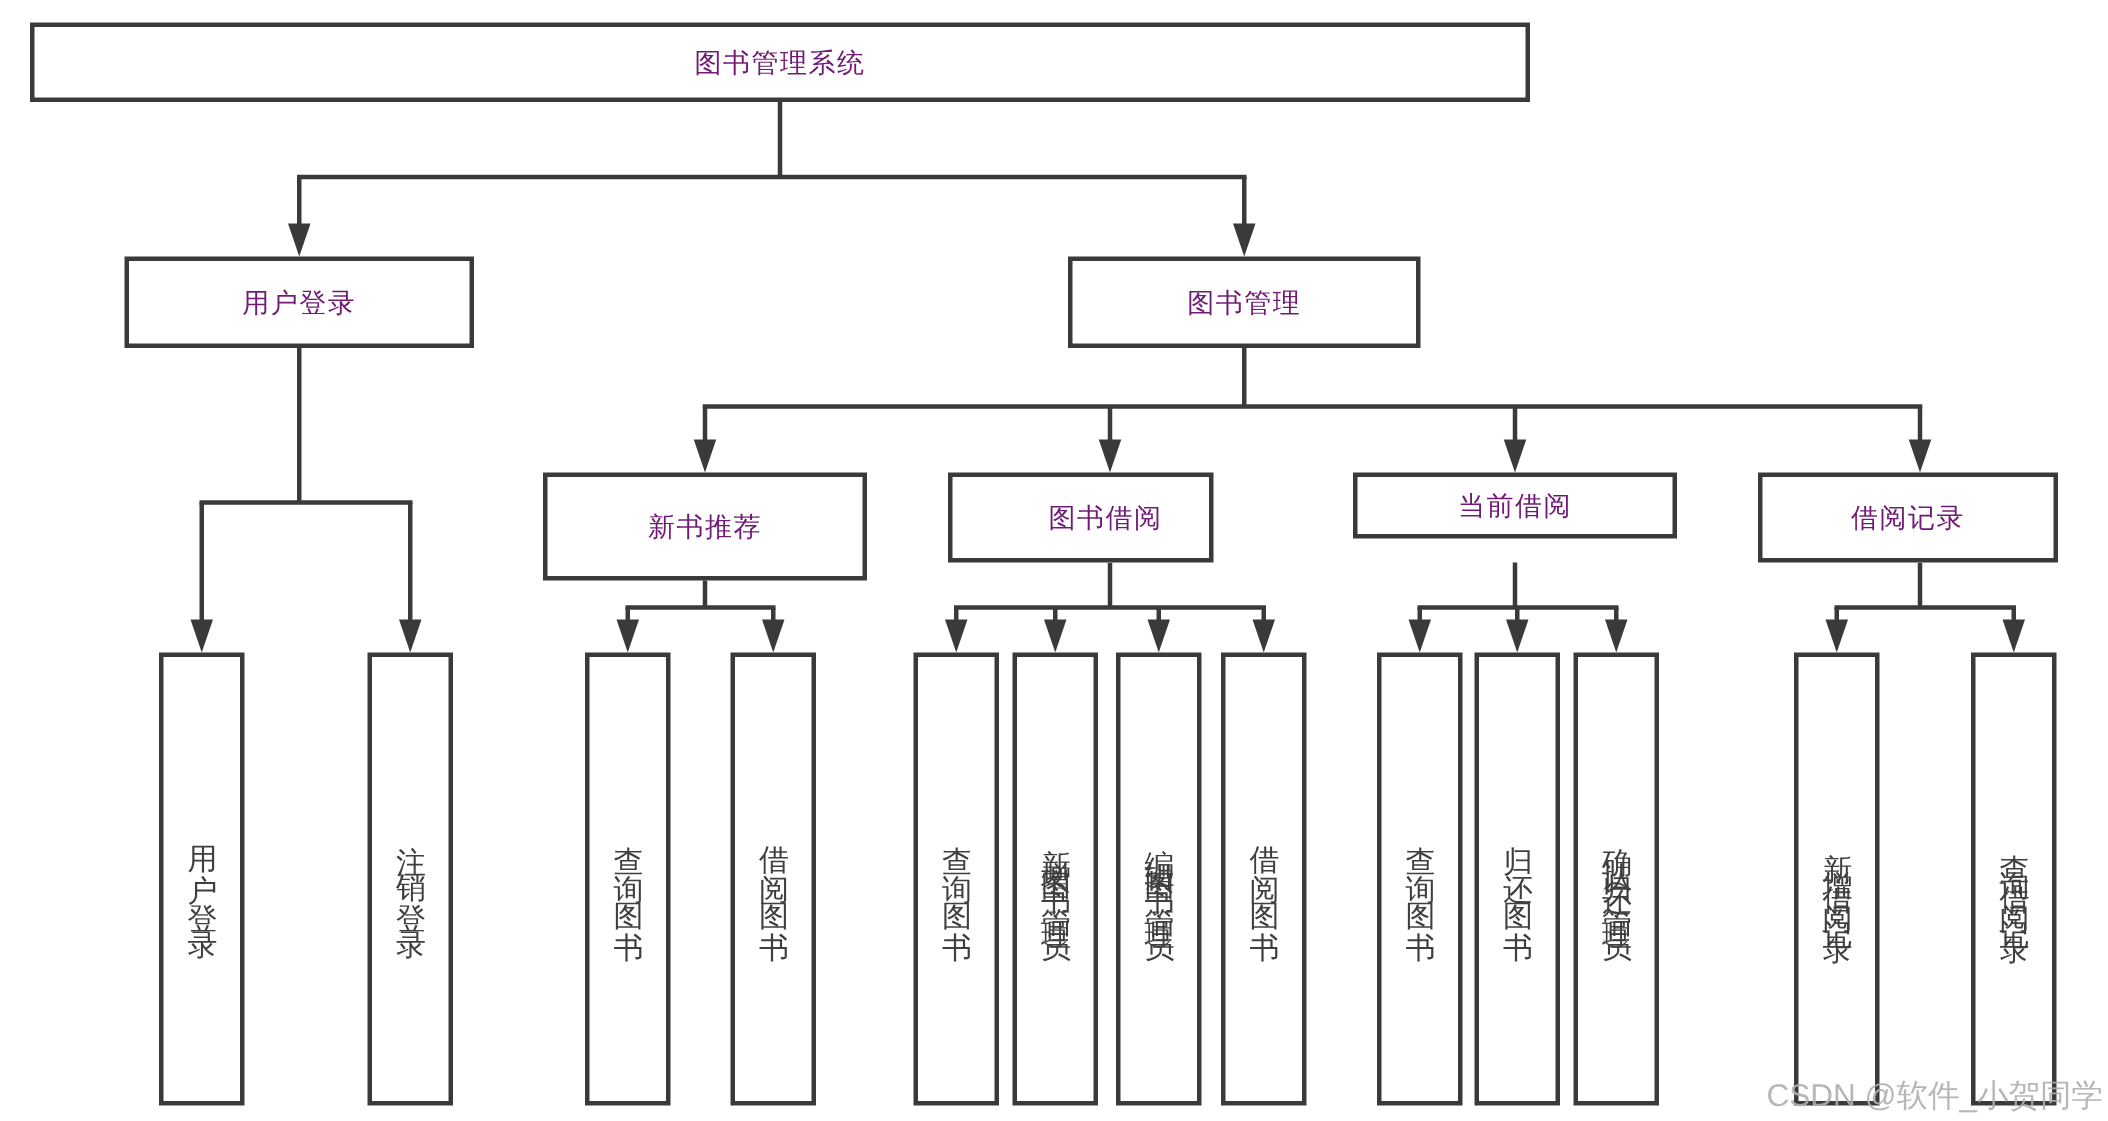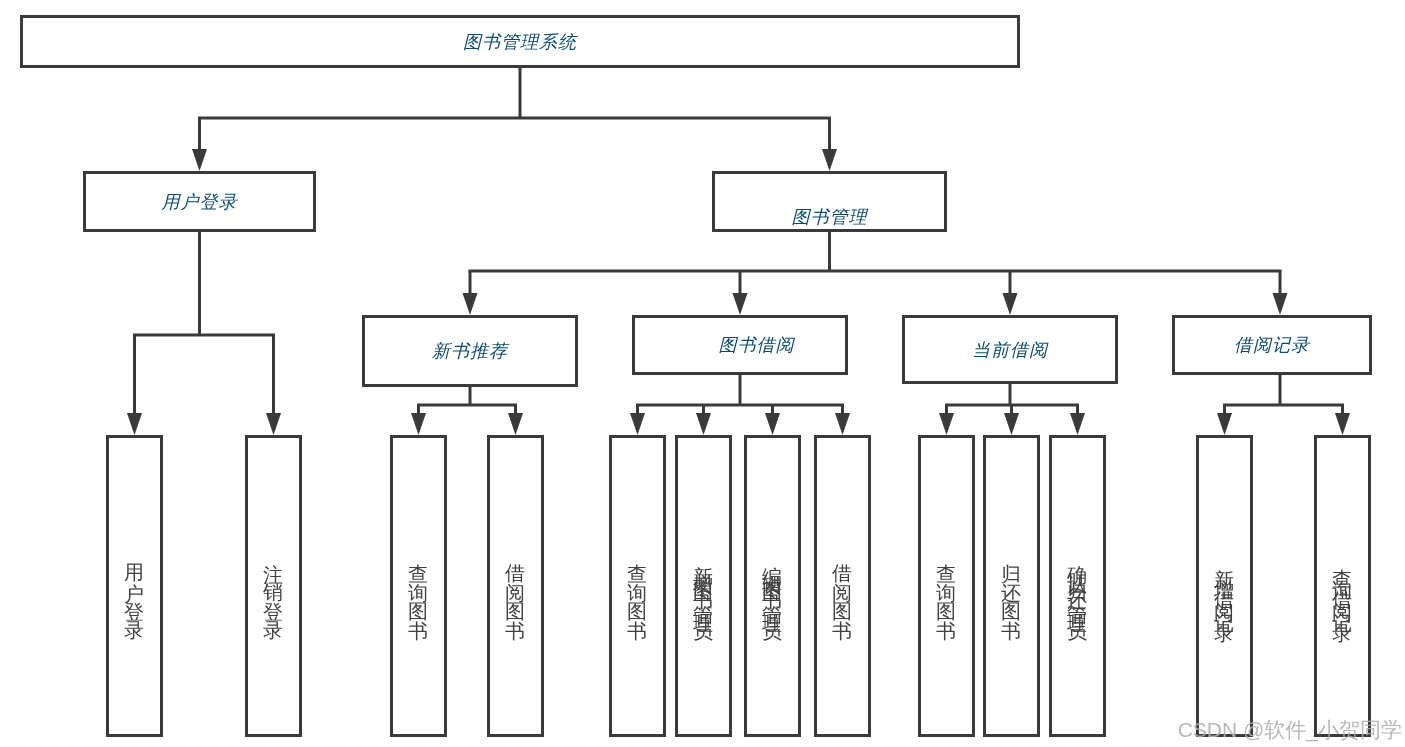--- a/index.html
+++ b/index.html
@@ -26,24 +26,23 @@
     box-sizing: border-box;
     border: 3px solid #3a3a3a;
     background: #ffffff;
     display: flex;
     align-items: center;
     justify-content: center;
     z-index: 2;
   }
   .hbox span {
     font-size: 18px;
-    color: #0c4a6e;
+    color: #701a75;
     letter-spacing: 1px;
     white-space: nowrap;
-    font-style: italic;
   }
   .leaf .vtext {
     writing-mode: vertical-rl;
     text-orientation: mixed;
     font-size: 20px;
     color: #3f3f3f;
     line-height: 1;
     white-space: nowrap;
   }
   .watermark {
@@ -116,31 +115,31 @@
       <polygon points="1335,413 1350,413 1342.5,435" fill="#3a3a3a"></polygon>
     </svg>
 
   <div class="box hbox" style="left:20px; top:15px; width:1000px; height:53px;">
     <span>图书管理系统</span>
   </div>
 
   <div class="box hbox" style="left:83px; top:171px; width:233px; height:61px;">
     <span>用户登录</span>
   </div>
-  <div class="box hbox" style="left:712px; top:171px; width:235px; height:61px;align-items:flex-end;">
+  <div class="box hbox" style="left:712px; top:171px; width:235px; height:61px;">
     <span>图书管理</span>
   </div>
 
   <div class="box hbox" style="left:362px; top:315px; width:216px; height:72px;">
     <span>新书推荐</span>
   </div>
-  <div class="box hbox" style="left:632px; top:315px; width:216px; height:60px;padding-left:33px;">
+  <div class="box hbox" style="left:632px; top:315px; width:177px; height:60px;padding-left:33px;">
     <span>图书借阅</span>
   </div>
-  <div class="box hbox" style="left:902px; top:315px; width:216px; height:69px;">
+  <div class="box hbox" style="left:902px; top:315px; width:216px; height:44px;">
     <span>当前借阅</span>
   </div>
   <div class="box hbox" style="left:1172px; top:315px; width:200px; height:60px;">
     <span>借阅记录</span>
   </div>
 
   <div class="box leaf" style="left:106px; top:435px; width:57px; height:302px;">
     <span class="vtext" style="letter-spacing: 19px;">用户登录</span>
   </div>
   <div class="box leaf" style="left:245px; top:435px; width:57px; height:302px;">

